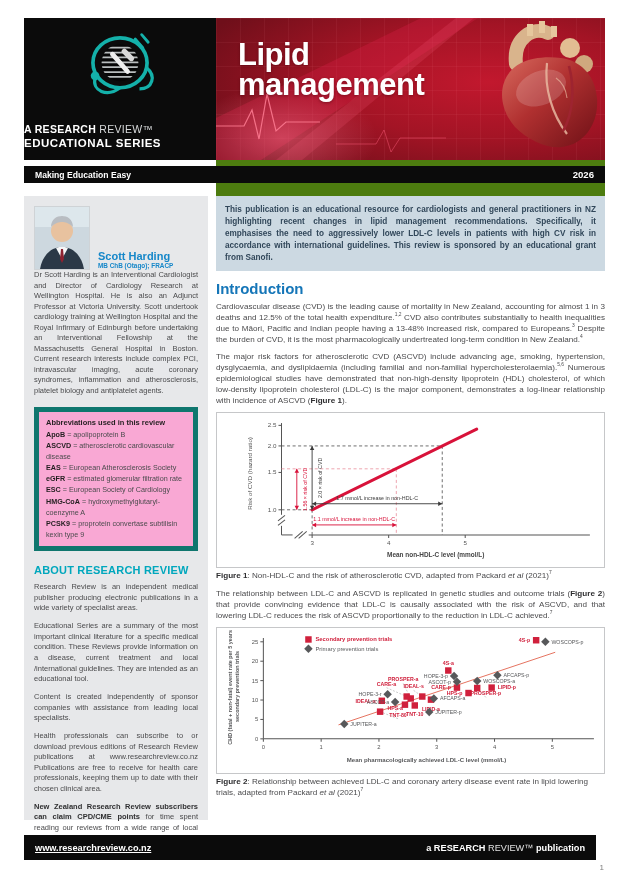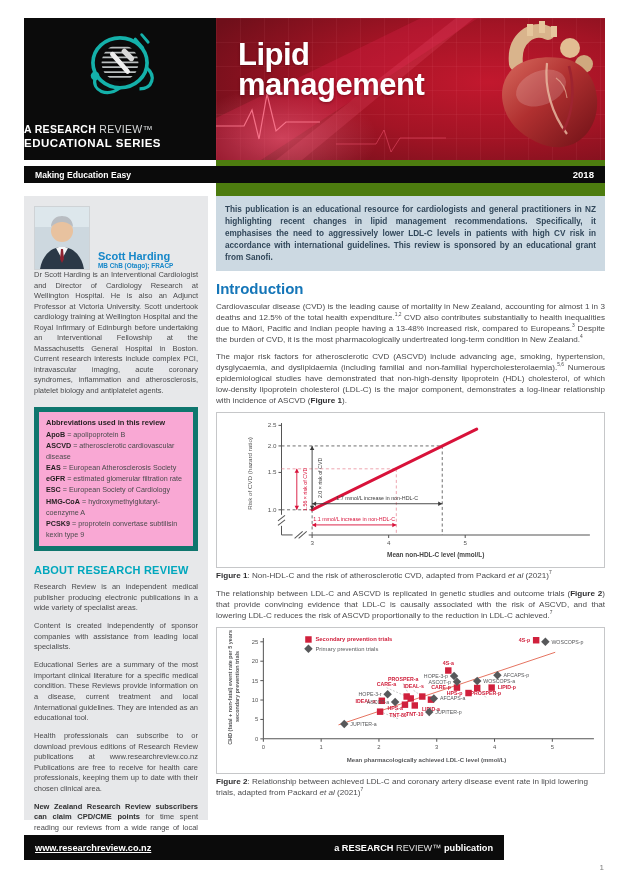--- a/index.html
+++ b/index.html
@@ -50,21 +50,21 @@
              text-align:justify;line-height:1.45;}
   .section-heading{color:#1576b8;font-size:15px;font-weight:bold;margin:9px 0 4px;}
   .para{font-size:8.1px;text-align:justify;line-height:1.36;margin:0 0 6px;}
   sup{font-size:60%;vertical-align:super;line-height:0;}
   .fig-box{border:1px solid #c6c7c9;background:#fff;margin:2px 0 3px;padding:2px;}
   .fig-box svg{display:block;width:100%;height:auto;}
   .fig-caption{font-size:8.1px;margin:1px 0 7px;line-height:1.3;color:#4b4b4d;}
   svg text{font-family:"Liberation Sans", sans-serif;}
 
   
-  .footer-bar{position:absolute;left:24px;top:835px;width:480px;height:25px;background:#0b0b0b;color:#fff;
+  .footer-bar{position:absolute;left:24px;top:835px;width:572px;height:25px;background:#0b0b0b;color:#fff;
               display:flex;justify-content:space-between;align-items:center;padding:0 11px;box-sizing:border-box;}
   .footer-url{font-size:9.2px;font-weight:bold;text-decoration:underline;cursor:pointer;}
   .footer-pub{font-size:9.2px;}
   .footer-pub .bold{font-weight:bold;}
   .footer-pub .light{color:#e2e2e2;font-weight:normal;}
   .page-num{position:absolute;right:16px;top:863px;font-size:8px;color:#7d7d7d;}
 </style>
 </head>
 <body>
 
@@ -151,21 +151,21 @@
         <path d="M331,45 C328,70 336,96 351,116" fill="none" stroke="#e8b7a0" stroke-width="2.2" opacity="0.85"></path>
         <path d="M353,48 C359,70 357,96 347,113" fill="none" stroke="#9e2430" stroke-width="2.6"></path>
         <path d="M340,60 C346,64 350,72 351,80" fill="none" stroke="#e8b7a0" stroke-width="1.1" opacity="0.7"></path>
       </g>
     </svg>
     <div class="hero-title">Lipid management</div>
   </div>
 
   <div class="tagline-bar">
     <span class="tagline">Making Education Easy</span>
-    <span class="year">2018</span>
+    <span class="year">2026</span>
   </div>
 
   <div class="sidebar">
     <div class="expert-row">
       <svg class="photo" viewBox="0 0 54 62">
         <rect width="54" height="62" fill="#cdd8df"></rect>
         <rect width="54" height="20" fill="#dde7ec"></rect>
         <path d="M5,62 C8,46 18,40 27,40 C36,40 46,46 49,62 Z" fill="#2b3947"></path>
         <path d="M21,41 L27,52 L33,41 L30,40 L24,40 Z" fill="#f4f6f7"></path>
         <path d="M26,42 L28,42 L29,52 L27,56 L25,52 Z" fill="#8e2230"></path>
@@ -188,22 +188,22 @@
           <div class="abbrev-row"><span class="bt">eGFR</span> <span>= estimated glomerular filtration rate</span></div>
           <div class="abbrev-row"><span class="bt">ESC</span> <span>= European Society of Cardiology</span></div>
           <div class="abbrev-row"><span class="bt">HMG-CoA</span> <span>= hydroxymethylglutaryl-coenzyme A</span></div>
           <div class="abbrev-row"><span class="bt">PCSK9</span> <span>= proprotein convertase subtilisin kexin type 9</span></div>
         </div>
     </div>
 
     <div class="about-rr-heading">ABOUT RESEARCH REVIEW</div>
     <div>
         <p class="rr-p">Research Review is an independent medical publisher producing electronic publications in a wide variety of specialist areas.</p>
+        <p class="rr-p">Educational Series are a summary of the most important clinical literature for a specific medical condition. These Reviews provide information on a disease, current treatment and local /international guidelines. They are intended as an educational tool.</p>
         <p class="rr-p">Content is created independently of sponsor companies with assistance from leading local specialists.</p>
-        <p class="rr-p">Educational Series are a summary of the most important clinical literature for a specific medical condition. These Reviews provide information on a disease, current treatment and local /international guidelines. They are intended as an educational tool.</p>
         <p class="rr-p">Health professionals can subscribe to or download previous editions of Research Review publications at www.researchreview.co.nz Publications are free to receive for health care professionals, keeping them up to date with their chosen clinical area.</p>
       </div>
     <p class="rr-p rich"><span class="b">New Zealand Research Review subscribers can claim CPD/CME points</span><span> for time spent reading our reviews from a wide range of local medical and nursing colleges. Find out more on our </span><span class="link">CPD page</span><span>.</span></p>
 
   </div>
 
   <div class="main">
     <div class="intro-box">This publication is an educational resource for cardiologists and general practitioners in NZ highlighting recent changes in lipid management recommendations. Specifically, it emphasises the need to aggressively lower LDL-C levels in patients with high CV risk in accordance with international guidelines. This review is sponsored by an educational grant from Sanofi.</div>
     <div class="section-heading">Introduction</div>
     <p class="para rich"><span>Cardiovascular disease (CVD) is the leading cause of mortality in New Zealand, accounting for almost 1 in 3 deaths and 12.5% of the total health expenditure.</span><sup>1,2</sup><span> CVD also contributes substantially to health inequalities due to Māori, Pacific and Indian people having a 13-48% increased risk, compared to Europeans.</span><sup>3</sup><span> Despite the burden of CVD, it is the most pharmacologically undertreated long-term condition in New Zealand.</span><sup>4</sup></p>

